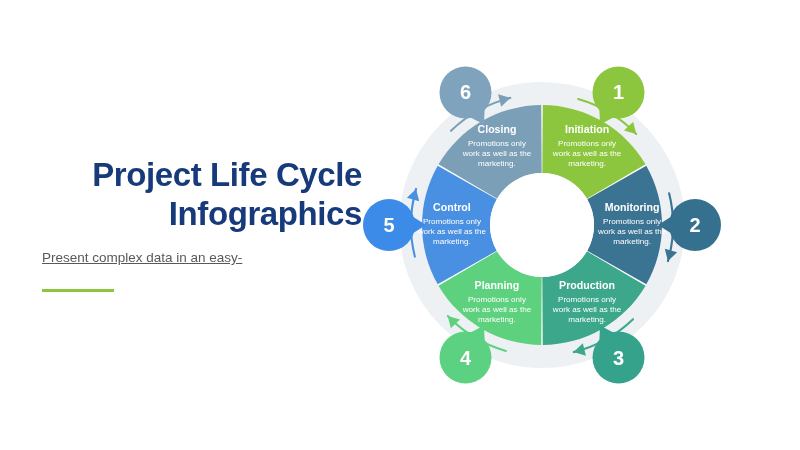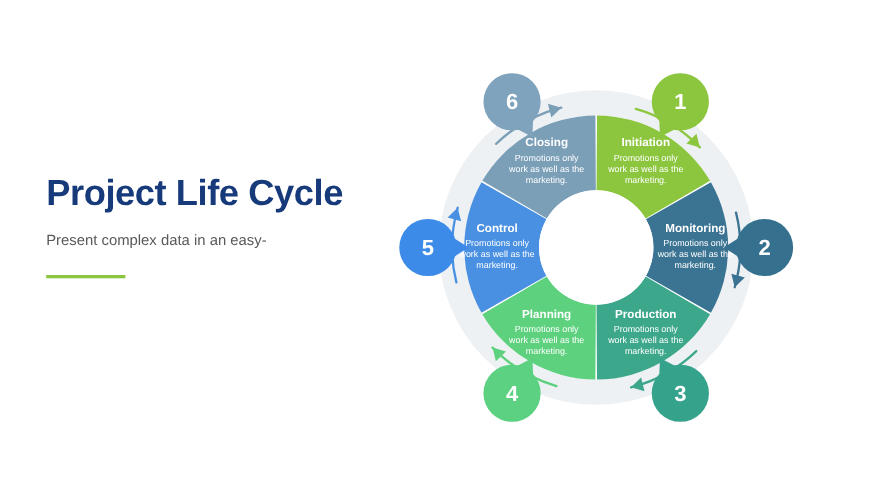--- a/index.html
+++ b/index.html
@@ -17,26 +17,28 @@
     position:absolute;
     left:42px; top:155px;
     width:320px;
   }
   .title {
     font-size:33px;
     line-height:39px;
     font-weight:bold;
     color:#173A7A;
     letter-spacing:-0.4px;
+    text-align:right;
   }
   .subtitle {
     margin-top:16px;
     font-size:13.5px;
     line-height:18px;
     color:#58595B;
+    text-decoration:underline;
   }
   .accent-rule {
     margin-top:22px;
     width:72px; height:3px;
     background:#8CC63F;
   }
 
   
   .wheel { position:absolute; left:360px; top:0px; width:440px; height:450px; }
   svg { display:block; overflow:visible; }
@@ -58,20 +60,21 @@
   }
 </style>
 </head>
 <body>
 
 <div id="stage">
 
   <div class="left-panel">
     <div class="title">
       <div>Project Life Cycle</div>
+      <div>Infographics</div>
     </div>
     <div class="subtitle">
       <div>Present complex data in an easy-</div>
     </div>
     <div class="accent-rule"></div>
   </div>
 
   <div class="wheel">
     <svg id="wheel-svg" width="440" height="450" viewBox="0 0 440 450">
       <g id="ring-layer">

